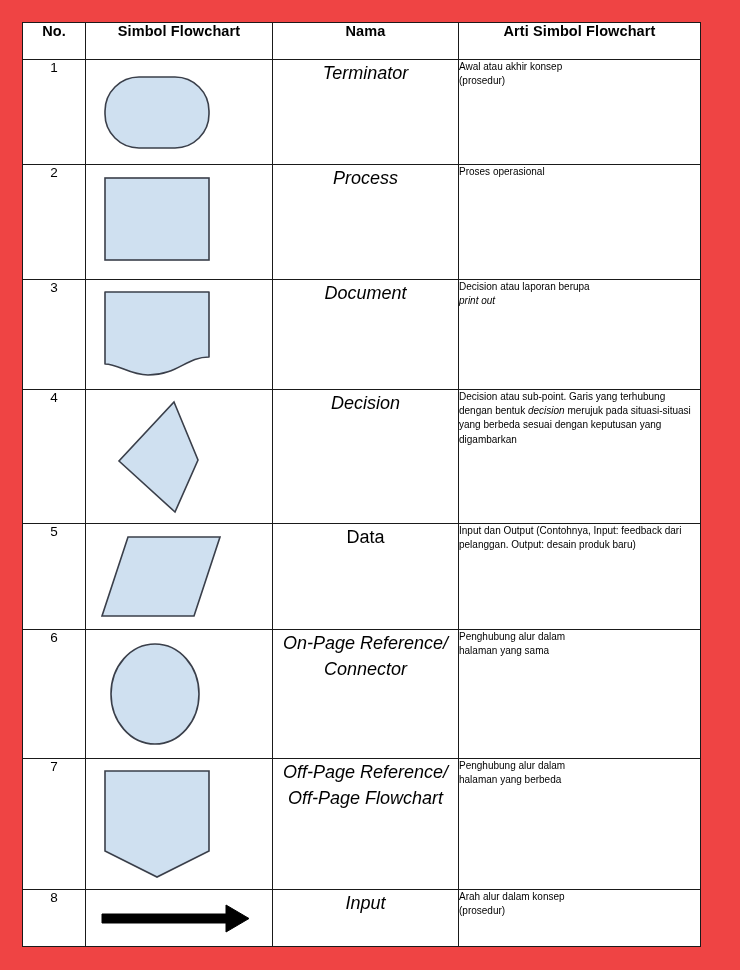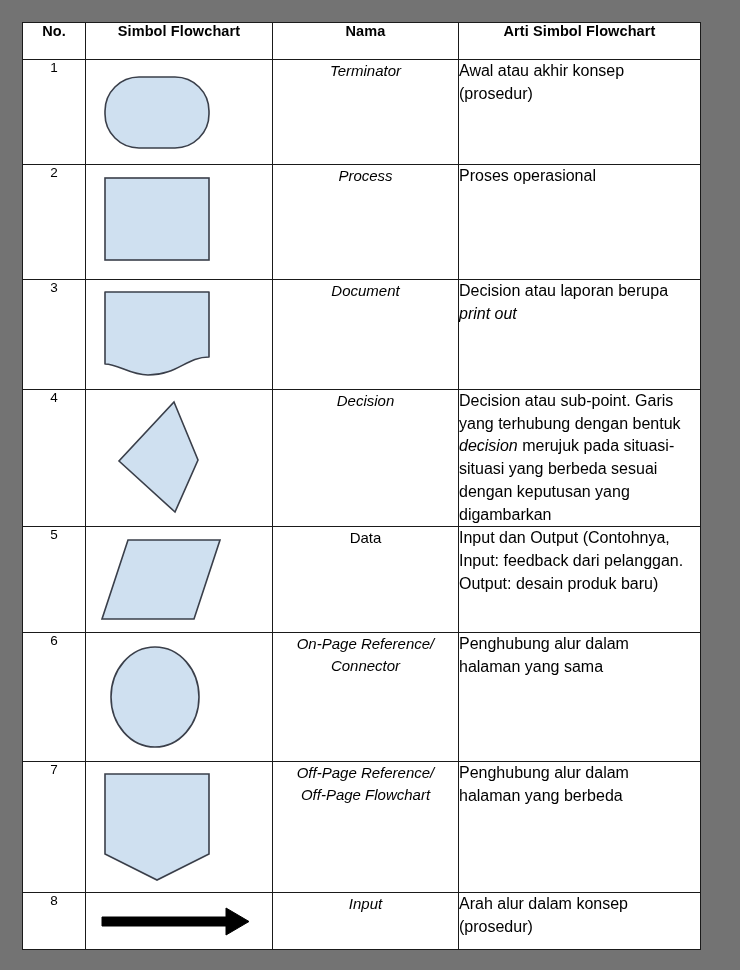--- a/index.html
+++ b/index.html
@@ -11,21 +11,21 @@
     width: 740px;
     height: 970px;
     font-family: "Liberation Sans", sans-serif;
     color: #000000;
     overflow: hidden;
   }
   .page {
     position: relative;
     width: 740px;
     height: 970px;
-    background: #737373;
+    background: #ef4444;
   }
   table.symbol-table {
     position: absolute;
     left: 22px;
     top: 22px;
     width: 678px;
     border-collapse: collapse;
     table-layout: fixed;
     background: #ffffff;
   }
@@ -54,27 +54,27 @@
   td.cell-no {
     text-align: center;
     font-size: 13.5px;
     padding-top: 11px;
   }
   td.cell-sym {
     position: relative;
   }
   td.cell-nama {
     text-align: center;
-    font-size: 15px;
+    font-size: 18px;
     padding-top: 11px;
     line-height: 1.45;
   }
   td.cell-nama.italic { font-style: italic; }
   td.cell-arti {
-    font-size: 16px;
+    font-size: 10px;
     line-height: 1.42;
     padding: 10px 8px 6px 10px;
     text-align: left;
   }
   td.cell-arti i { }
 
   .sym-wrap {
     position: relative;
     width: 100%;
     height: 100%;

